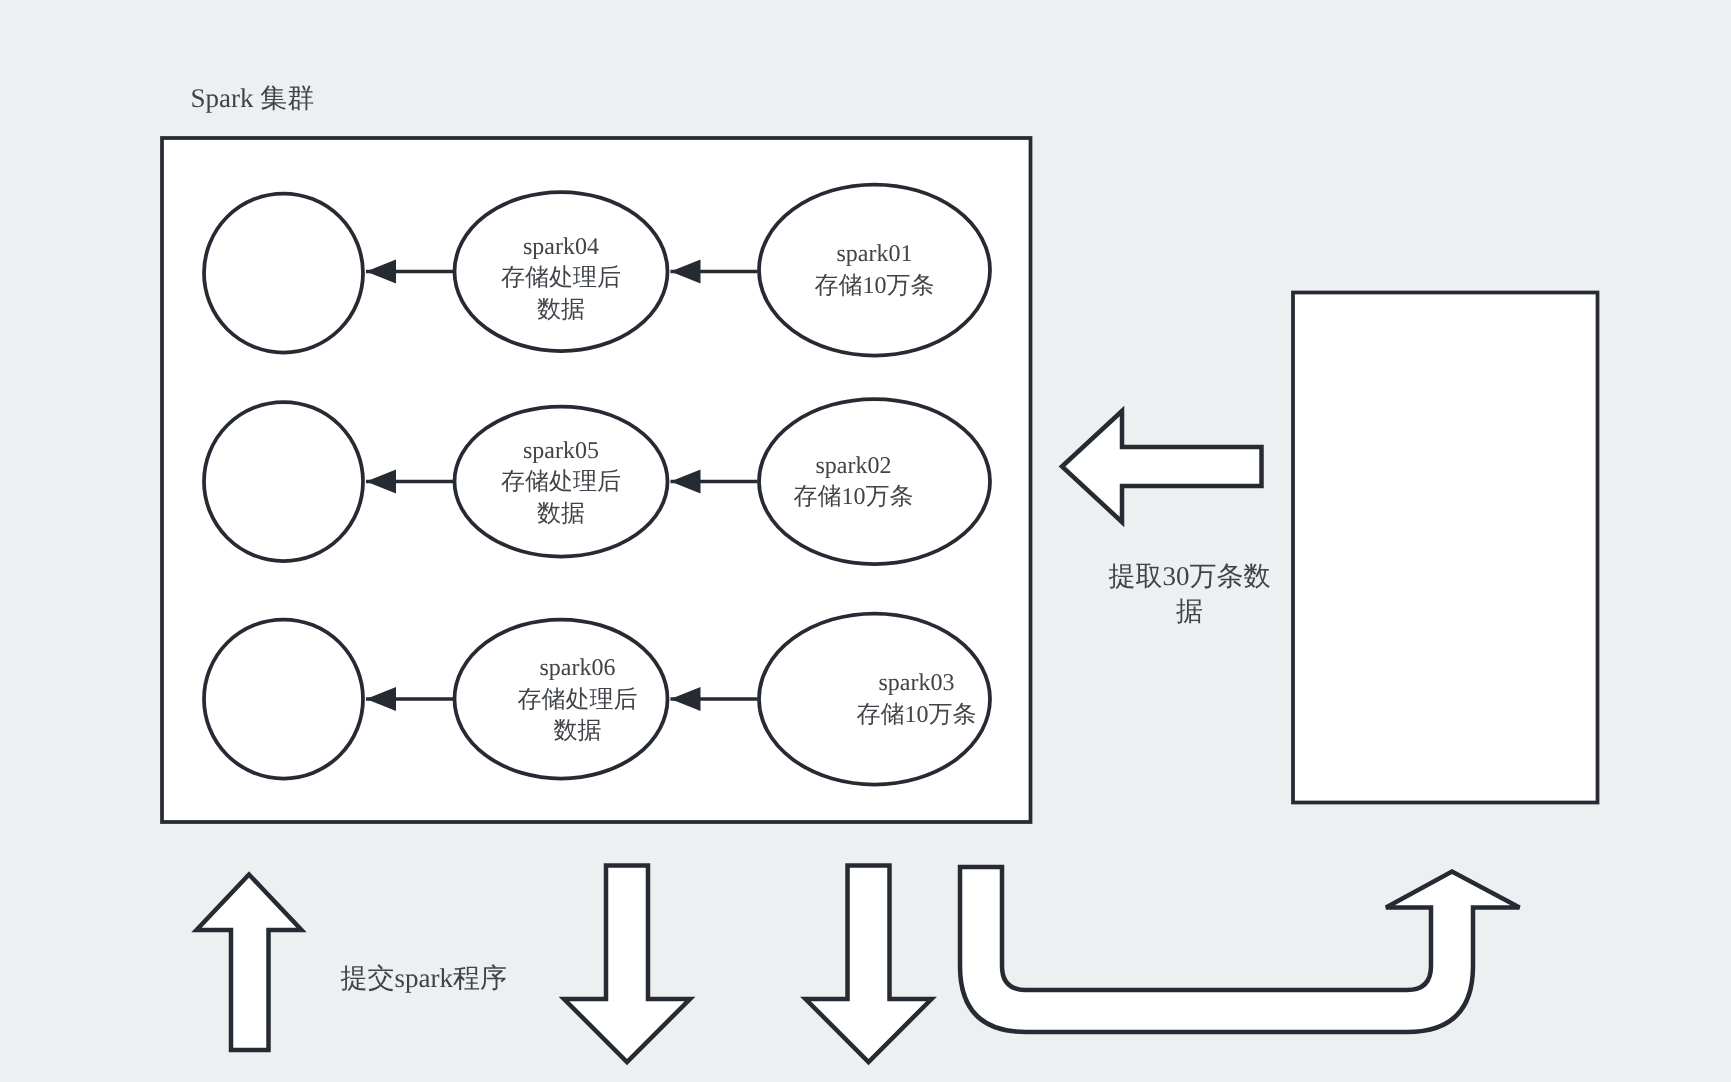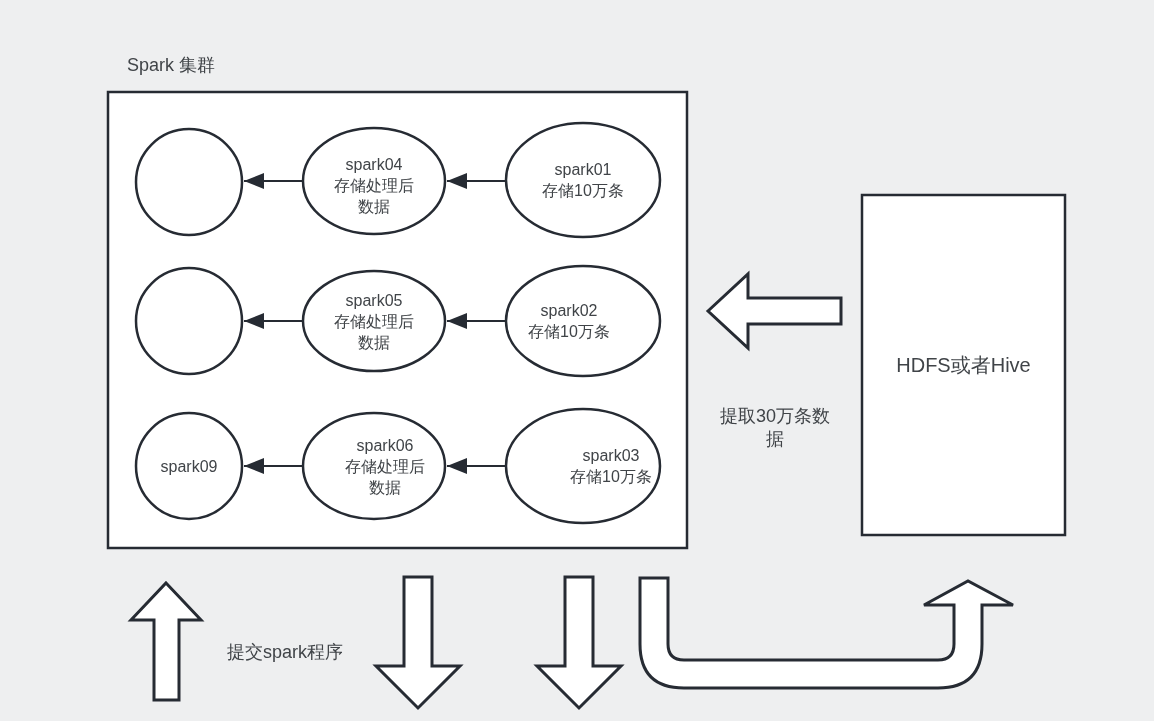--- a/index.html
+++ b/index.html
@@ -12,20 +12,21 @@
   body{
     background:var(--bg);
     font-family:"Liberation Sans","DejaVu Sans",sans-serif;
     color:var(--text);
   }
   .canvas{
     position:relative;
     width:1154px;height:721px;
     background:var(--bg);
     overflow:hidden;
+    font-family:Liberation Serif, serif;
   }
   svg.layer{position:absolute;left:0;top:0;}
   .shape{fill:var(--fill);stroke:var(--stroke);stroke-width:2.5;}
   .thick{stroke-width:3;}
   .connector{stroke:var(--stroke);stroke-width:2.2;}
   .lbl{
     position:absolute;
     display:flex;flex-direction:column;
     align-items:center;justify-content:center;
     text-align:center;
@@ -105,31 +106,27 @@
   <div class="lbl" style="left:303px;top:268px;width:142px;height:106px;">
     <span>spark05</span>
     <span>存储处理后</span>
     <span>数据</span>
   </div>
   <div class="lbl" style="left:492px;top:264px;width:154px;height:114px;">
     <span>spark02</span>
     <span>存储10万条</span>
   </div>
 
-  <div class="lbl" style="left:136px;top:413px;width:106px;height:106px;">
-    <span>spark09</span>
-  </div>
   <div class="lbl" style="left:314px;top:413px;width:142px;height:106px;">
     <span>spark06</span>
     <span>存储处理后</span>
     <span>数据</span>
   </div>
   <div class="lbl" style="left:534px;top:409px;width:154px;height:114px;">
     <span>spark03</span>
     <span>存储10万条</span>
   </div>
 
-  <div class="lbl" style="left:862px;top:195px;width:203px;height:340px;font-size:20px;">HDFS或者Hive</div>
 
-  <div class="free" style="left:713px;top:373px;width:124px;margin-top:32px;">提取30万条数据</div>
+  <div class="free" style="left:731px;top:373px;width:124px;">提取30万条数据</div>
   <div class="free" style="left:203px;top:641px;width:140px;text-align:left;white-space:nowrap;margin-left:24px;">提交spark程序</div>
 
 </div>
 
 </body></html>

